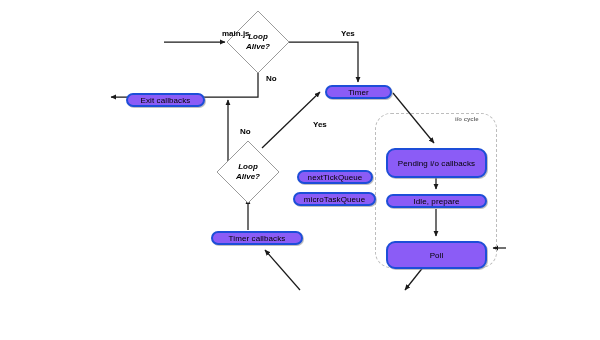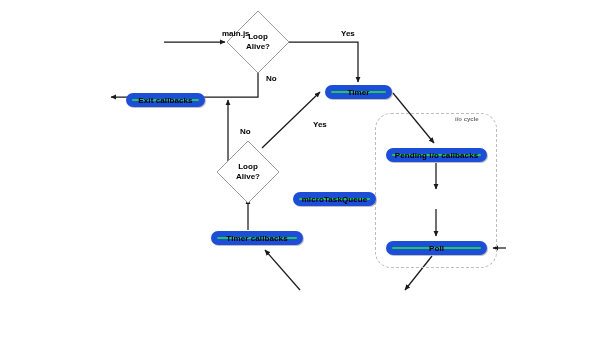--- a/index.html
+++ b/index.html
@@ -18,28 +18,28 @@
   #wires {
     position: absolute;
     left: 0;
     top: 0;
     width: 600px;
     height: 340px;
   }
   .node {
     position: absolute;
     box-sizing: border-box;
-    background: #22c55e;
-    border: 6px solid #1d4ed8;
+    background: #8b5cf6;
+    border: 2px solid #1d4ed8;
     border-radius: 6px;
     display: flex;
     align-items: center;
     justify-content: center;
     font-size: 8px;
-    font-weight: bold;
+    font-weight: normal;
     color: #000000;
     letter-spacing: 0.1px;
     box-shadow: 1px 1px 0 rgba(140,140,140,0.55);
     z-index: 3;
   }
   .pill {
     border-radius: 9px;
   }
   .diamond-wrap {
     position: absolute;
@@ -53,20 +53,21 @@
     height: 100%;
     display: flex;
     flex-direction: column;
     align-items: center;
     justify-content: center;
     font-size: 8px;
     font-weight: bold;
     color: #000000;
     line-height: 1.25;
     text-align: center;
+    font-style: italic;
   }
   .edge-label {
     position: absolute;
     font-size: 8px;
     font-weight: bold;
     color: #000000;
     white-space: nowrap;
     z-index: 4;
     margin-left: 28px;
   }
@@ -136,31 +137,37 @@
   <div class="group-title" style="left:455px; top:116px;">i/o cycle</div>
 
   <div class="node pill" style="left:126px; top:93px; width:79px; height:14px;">
     <span>Exit callbacks</span>
   </div>
 
   <div class="node pill" style="left:325px; top:85px; width:67px; height:14px;">
     <span>Timer</span>
   </div>
 
+  <div class="node pill" style="left:297px; top:170px; width:76px; height:14px;">
+    <span>nextTickQueue</span>
+  </div>
 
   <div class="node pill" style="left:293px; top:192px; width:83px; height:14px;align-items:center;">
     <span>microTaskQueue</span>
   </div>
 
-  <div class="node pill" style="left:386px; top:148px; width:101px; height:14px;">
+  <div class="node pill" style="left:386px; top:148px; width:101px; height:30px;">
     <span>Pending i/o callbacks</span>
   </div>
 
+  <div class="node pill" style="left:386px; top:194px; width:101px; height:14px;">
+    <span>Idle, prepare</span>
+  </div>
 
-  <div class="node pill" style="left:386px; top:241px; width:101px; height:14px;">
+  <div class="node pill" style="left:386px; top:241px; width:101px; height:28px;">
     <span>Poll</span>
   </div>
 
   <div class="node pill" style="left:211px; top:231px; width:92px; height:14px;">
     <span>Timer callbacks</span>
   </div>
 
 
   <div class="diamond-wrap" style="left:227px; top:11px; width:62px; height:62px;">
     <div class="diamond-label">

